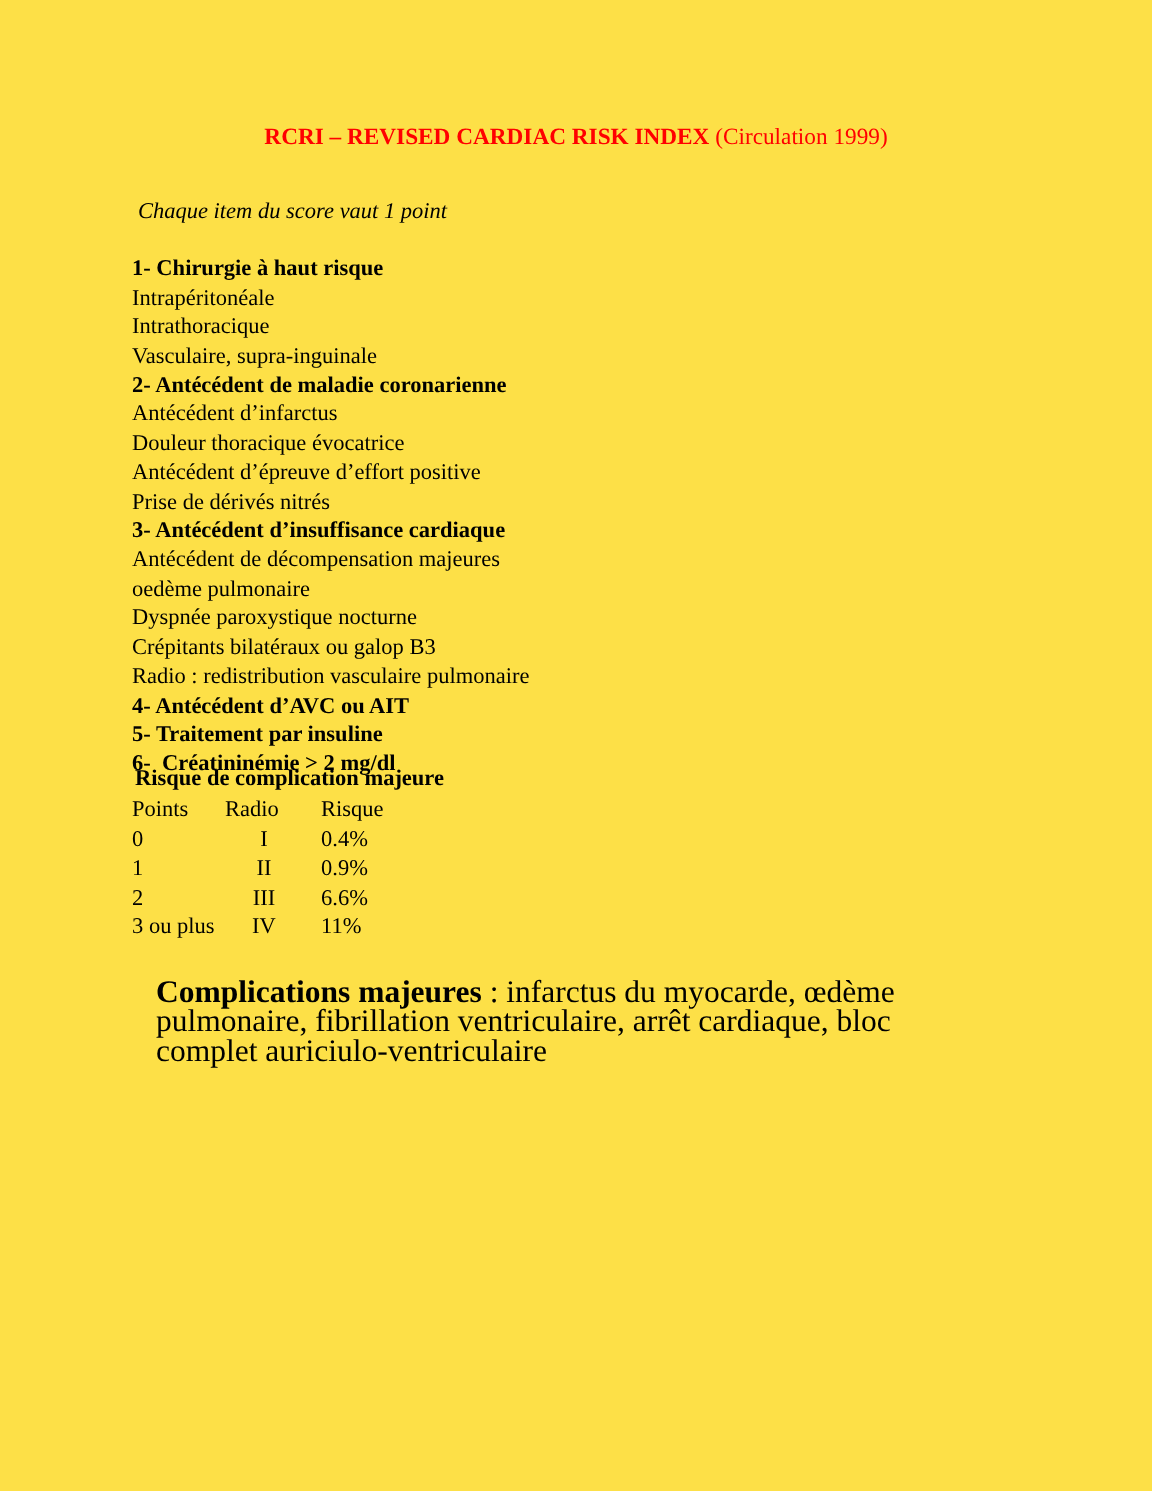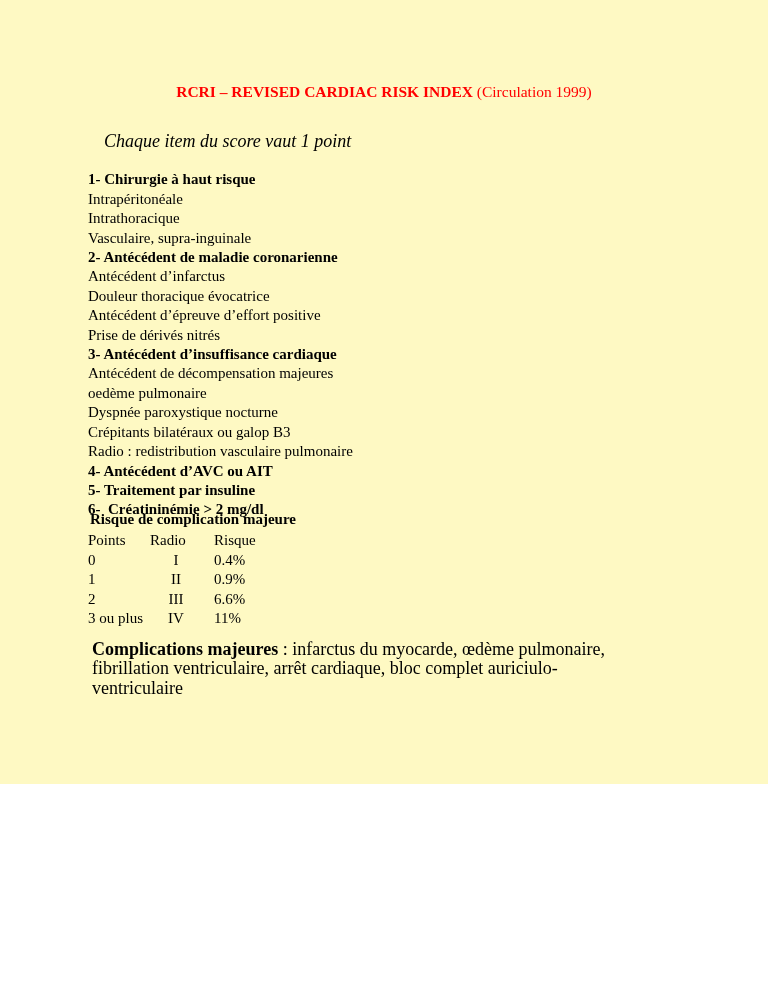--- a/index.html
+++ b/index.html
@@ -9,22 +9,22 @@
     background: #ffffff;
   }
   body {
     font-family: "Liberation Serif", "DejaVu Serif", serif;
     color: #000000;
     -webkit-font-smoothing: antialiased;
   }
   .page {
     position: relative;
     width: 768px;
-    height: 784px;
-    background: #fef9c3;
+    height: 994px;
+    background: #fde047;
     overflow: hidden;
     box-sizing: border-box;
   }
   .doc-title {
     position: absolute;
     top: 82px;
     left: 0;
     width: 768px;
     text-align: center;
     font-size: 15.5px;
@@ -38,23 +38,23 @@
     font-weight: normal;
   }
   .body-block {
     position: absolute;
     left: 88px;
     top: 132px;
     width: 600px;
   }
   .intro {
     font-style: italic;
-    font-size: 18px;
+    font-size: 15px;
     line-height: 19.4px;
-    margin: 0 0 19px 16px;
+    margin: 0 0 19px 4px;
   }
   .criteria {
     margin: 0;
     padding: 0;
     list-style: none;
   }
   .criteria .line {
     font-size: 15px;
     line-height: 19.4px;
     white-space: pre;
@@ -101,23 +101,23 @@
   table.risk-table th.c-classe { text-align: left; padding-left: 2px; }
   table.risk-table td.c-risque,
   table.risk-table th.c-risque {
     padding-left: 4px;
   }
   .complications {
     position: absolute;
     left: 88px;
     top: 636px;
     width: 522px;
-    font-size: 18px;
+    font-size: 21px;
     line-height: 19.4px;
-    margin: 4px;
+    margin: 16px;
     text-align: left;
   }
   .complications .c-label {
     font-weight: bold;
   }
 </style>
 </head>
 <body>
 
 <div class="page">

